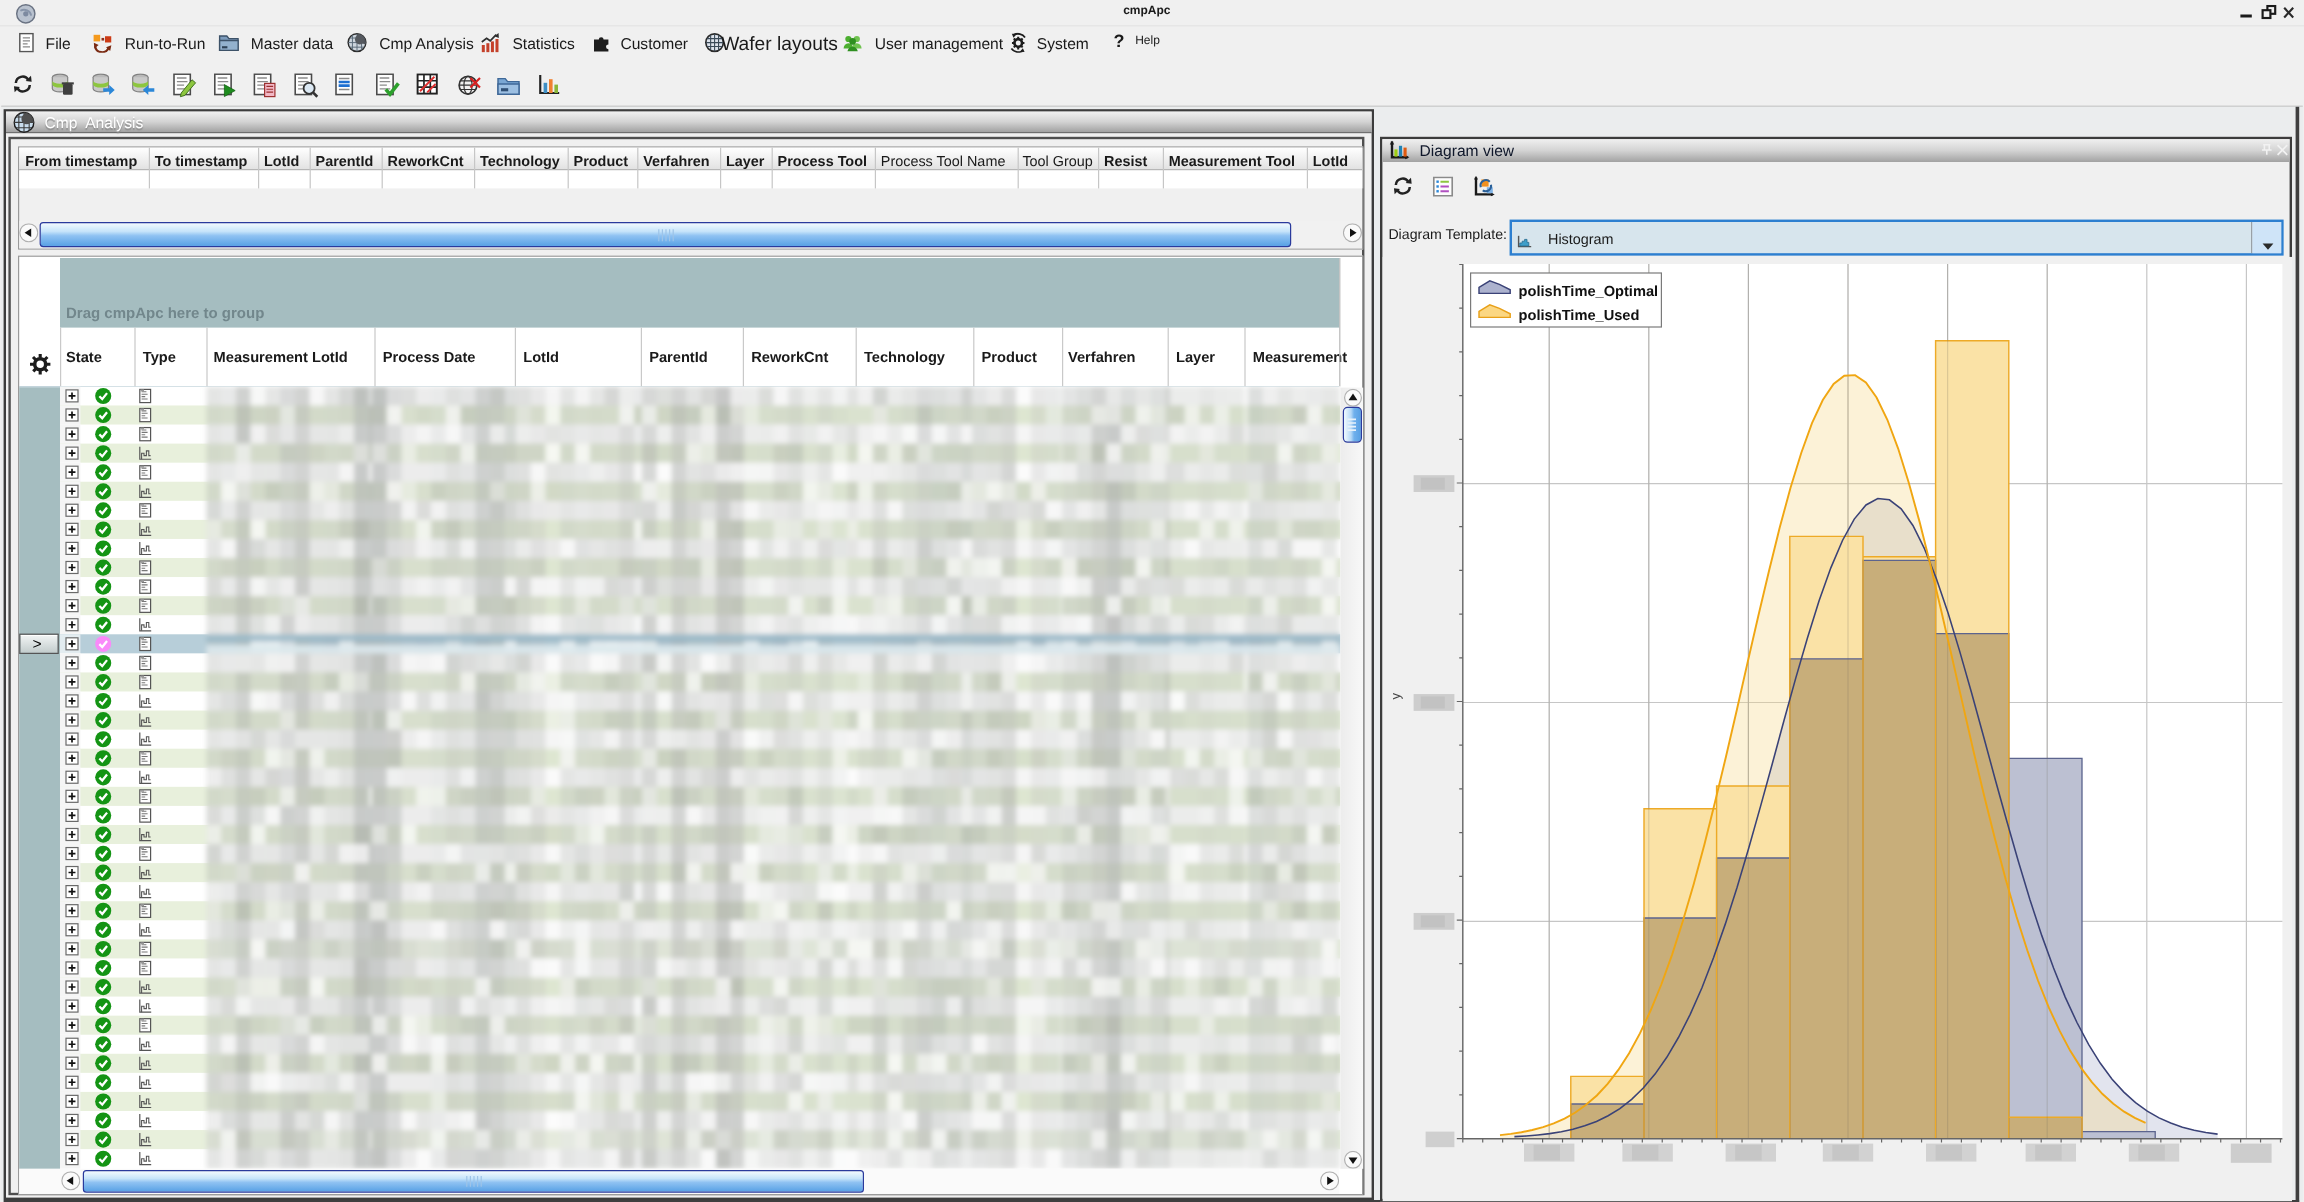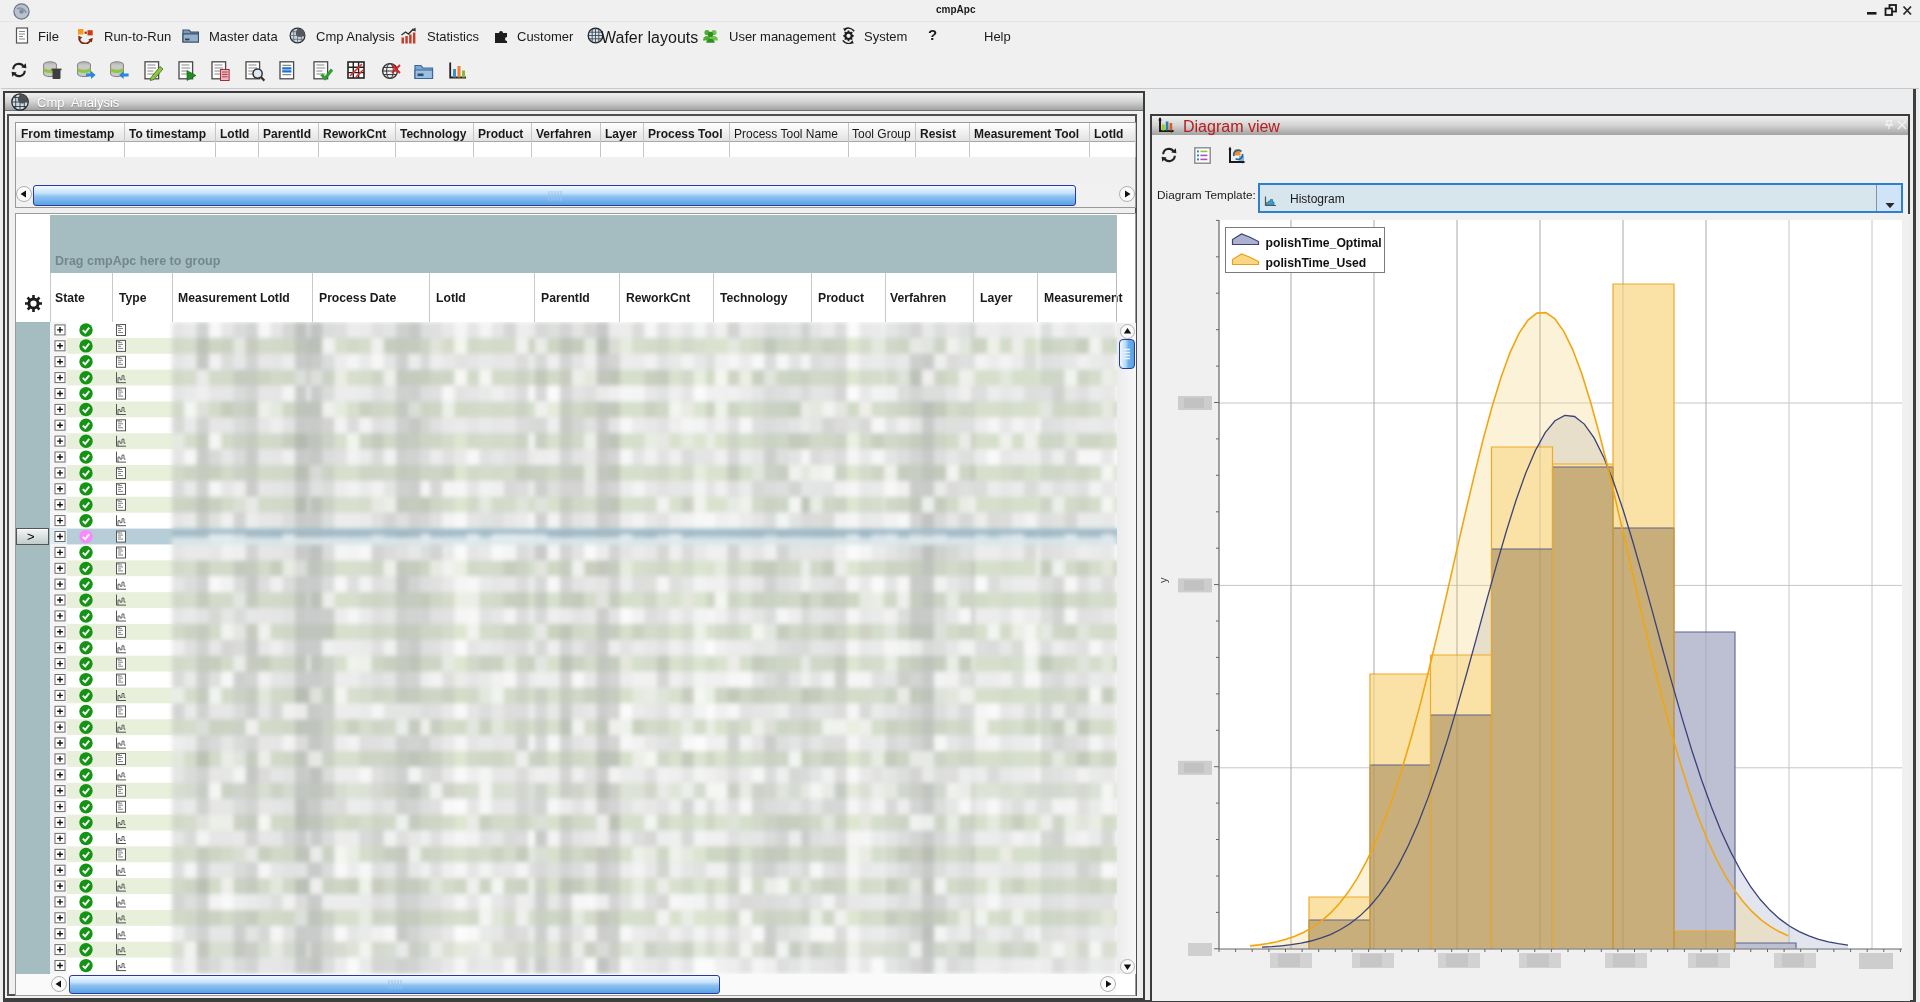--- a/index.html
+++ b/index.html
@@ -77,21 +77,21 @@
     <g stroke="#1d1d1d" stroke-width="1.7">
       <path d="M8.5,3.6v2.4 M8.5,11.8v2.4 M3.3,8.8h2.4 M11.3,8.8h2.4 M4.8,5.1l1.7,1.7 M10.5,10.8l1.7,1.7 M12.2,5.1l-1.7,1.7 M6.5,10.8l-1.7,1.7"></path>
     </g>
     <path d="M14.2,4.2 A7.3,7.3 0 0 0 5,1.9" stroke="#1d1d1d" stroke-width="1.5" fill="none"></path>
     <polygon points="3.2,1.2 7.2,1.4 4.6,4.4" fill="#1d1d1d"></polygon>
     <path d="M2.8,13.4 A7.3,7.3 0 0 0 12,15.7" stroke="#1d1d1d" stroke-width="1.5" fill="none"></path>
     <polygon points="13.8,16.4 9.8,16.2 12.4,13.2" fill="#1d1d1d"></polygon>
   </svg>
 <div class="txt" style="left:864px;top:29px;font-size:13px">System</div>
 <div class="txt" style="left:928px;top:26px;font-size:15px;font-weight:bold">?</div>
-<div class="txt" style="left:984px;top:29px;font-size:13px">Help</div>
+<div class="txt" style="left:946px;top:29px;font-size:10px">Help</div>
 <svg style="position:absolute;left:0px;top:61px" width="480" height="21" viewBox="0 0 480 21" xmlns="http://www.w3.org/2000/svg">
     <g transform="translate(10,0)">
       <path d="M3.2,8.2 A5.6,5.6 0 0 1 13.6,5.6" stroke="#222" stroke-width="2.1" fill="none"></path>
       <polygon points="15.8,2.2 16.4,7.2 11.4,6.4" fill="#222"></polygon>
       <path d="M14.8,9.8 A5.6,5.6 0 0 1 4.4,12.4" stroke="#222" stroke-width="2.1" fill="none"></path>
       <polygon points="2.2,15.8 1.6,10.8 6.6,11.6" fill="#222"></polygon>
     </g>
     <g transform="translate(42,0)">
       <ellipse cx="8" cy="3.4" rx="6.4" ry="2.6" fill="#b9b9b9" stroke="#808080"></ellipse>
       <path d="M1.6,3.4 V13 A6.4,2.6 0 0 0 14.4,13 V3.4" fill="#c9c9c9" stroke="#808080"></path>
@@ -1984,21 +1984,21 @@
 <div class="abs" style="left:1150px;top:114px;width:760px;height:887px;border:2px solid #3c3c3c;background:#f0f0f0"></div>
 <div class="abs" style="left:1152px;top:116px;width:756px;height:19px;background:linear-gradient(#f0f0f0 0%,#d3d3d3 50%,#a2a2a2 100%)"></div>
 <svg style="position:absolute;left:1157px;top:117px" width="19" height="17" viewBox="0 0 19 17" xmlns="http://www.w3.org/2000/svg">
     <path d="M3,1 V14 H16" stroke="#1a1a1a" stroke-width="2" fill="none"></path>
     <polygon points="3,0 1.2,3.4 4.8,3.4" fill="#1a1a1a"></polygon>
     <polygon points="17.5,14 14,12.2 14,15.8" fill="#1a1a1a"></polygon>
     <rect x="5" y="7.5" width="2.6" height="6" fill="#9ccd12"></rect>
     <rect x="8.8" y="4.5" width="2.6" height="9" fill="#1f82b4"></rect>
     <rect x="12.6" y="6" width="2.6" height="7.5" fill="#e05a10"></rect>
   </svg>
-<div class="txt" style="left:1183px;top:118px;font-size:16px;color:#b91c1c">Diagram view</div>
+<div class="txt" style="left:1183px;top:118px;font-size:13px;color:#0f172a">Diagram view</div>
 <svg style="position:absolute;left:1884px;top:120px" width="10" height="10" viewBox="0 0 10 10" xmlns="http://www.w3.org/2000/svg">
     <path d="M2,0.5 h6 M3,0.5 v4.5 M7,0.5 v4.5 M1,5 h8 M5,5 v4" stroke="#f2f2f2" stroke-width="1.3"></path>
   </svg>
 <svg style="position:absolute;left:1897px;top:120px" width="10" height="10" viewBox="0 0 10 10" xmlns="http://www.w3.org/2000/svg">
     <path d="M1,1 L9,9 M9,1 L1,9" stroke="#f2f2f2" stroke-width="1.4"></path>
   </svg>
 <svg style="position:absolute;left:1160px;top:146px" width="18" height="18" viewBox="0 0 18 18" xmlns="http://www.w3.org/2000/svg">
     <path d="M3.2,8.2 A5.6,5.6 0 0 1 13.6,5.6" stroke="#222" stroke-width="2.1" fill="none"></path>
     <polygon points="15.8,2.2 16.4,7.2 11.4,6.4" fill="#222"></polygon>
     <path d="M14.8,9.8 A5.6,5.6 0 0 1 4.4,12.4" stroke="#222" stroke-width="2.1" fill="none"></path>

